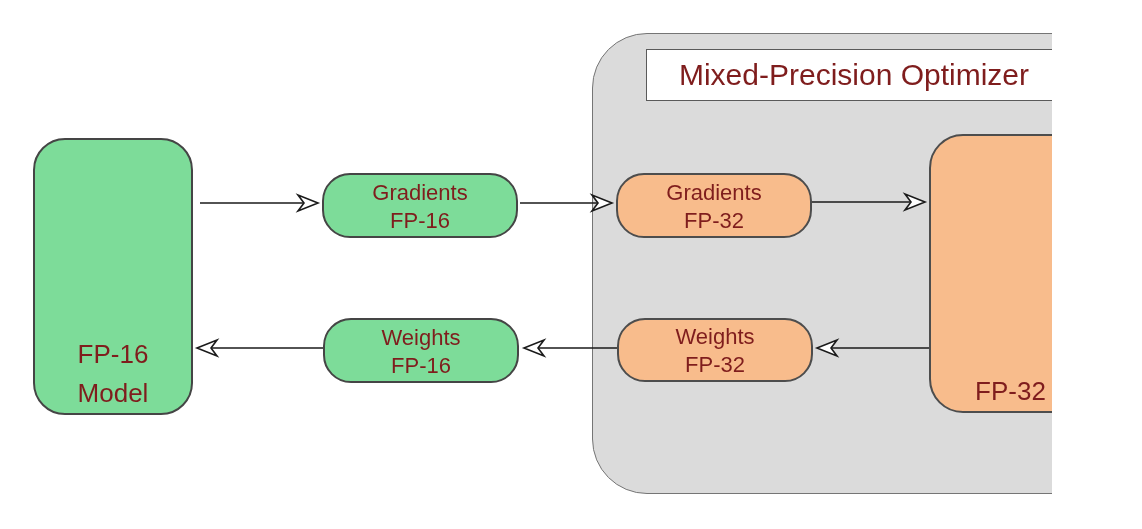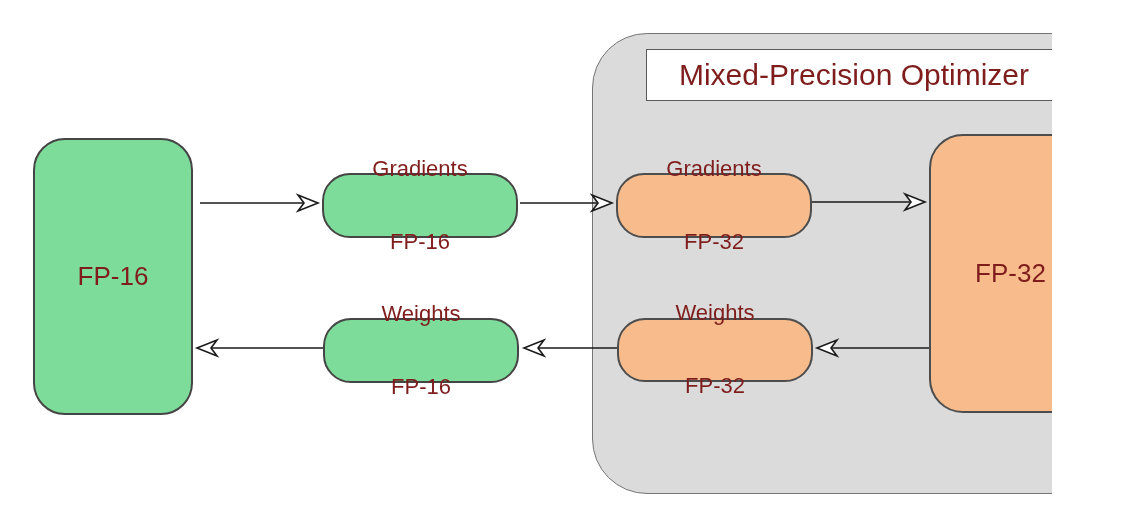--- a/index.html
+++ b/index.html
@@ -7,24 +7,23 @@
     position:relative;
     width:1052px;height:529px;
     background:#ffffff;
     font-family:"Liberation Sans", sans-serif;
     color:#7f1d1d;
     overflow:hidden;
   }
   .node{
     position:absolute;
     display:flex;flex-direction:column;
-    align-items:center;justify-content:center;
+    align-items:center;justify-content:flex-end;
     text-align:center;
     box-sizing:border-box;
-    gap:44px;
   }
   .green{background:#7ddc99;border:2px solid #454545;}
   .orange{background:#f8bc8c;border:2px solid #4d4d4d;}
   .container-box{
     position:absolute;
     left:592px;top:33px;width:520px;height:461px;
     background:#dbdbdb;
     border:1.5px solid #757575;
     border-radius:55px;
     box-sizing:border-box;
@@ -59,20 +58,21 @@
 <div class="canvas">
 
   <div class="container-box"></div>
 
   <div class="title-box">
     <span>Mixed-Precision Optimizer</span>
   </div>
 
   <div class="node green model-box">
     <span>FP-16</span>
+    <span>Model</span>
   </div>
 
   <div class="node green pill pill-gradients-fp16">
     <span>Gradients</span>
     <span>FP-16</span>
   </div>
 
   <div class="node orange pill pill-gradients-fp32">
     <span>Gradients</span>
     <span>FP-32</span>

